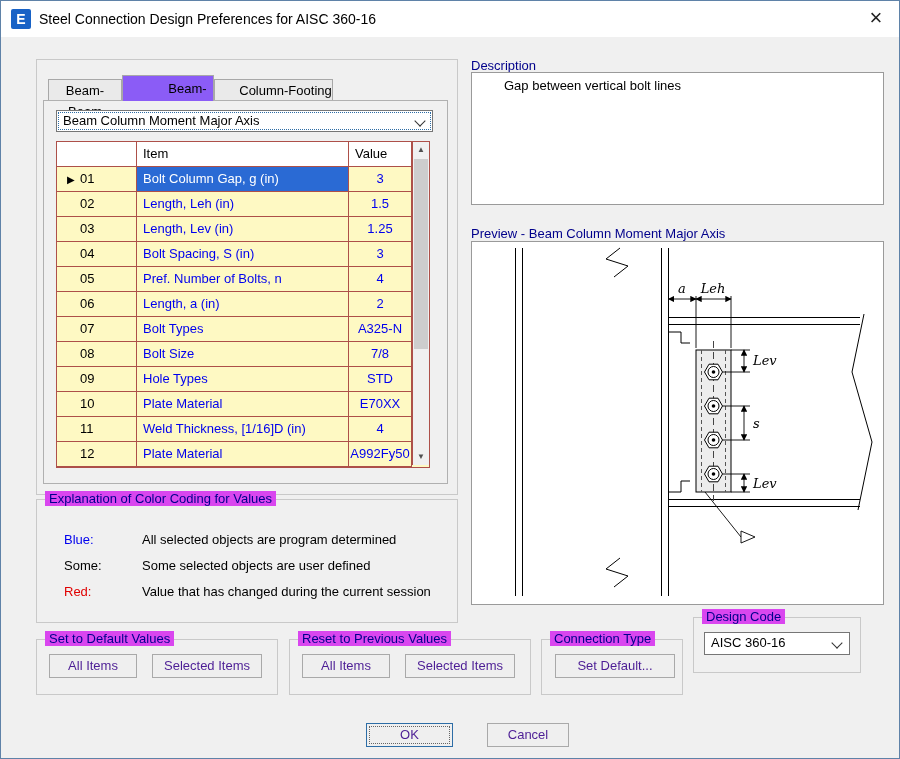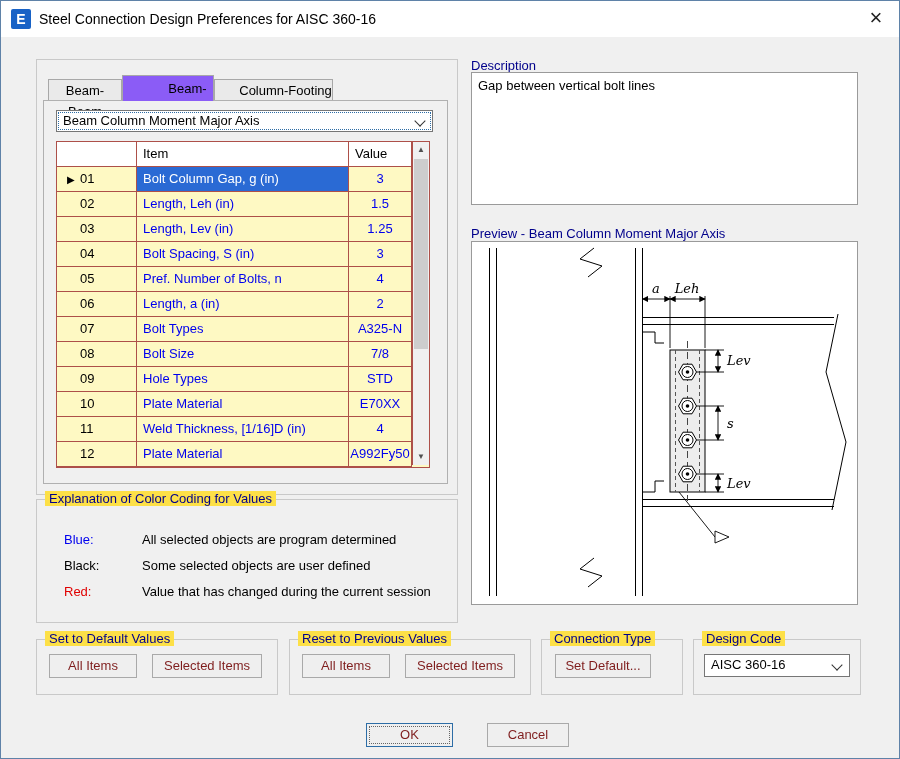--- a/index.html
+++ b/index.html
@@ -9,23 +9,23 @@
     border:1px solid #5f82a8;box-sizing:border-box;overflow:hidden;
   }
   
   .titlebar{position:absolute;left:0;top:0;width:100%;height:36px;background:#fff;display:flex;align-items:center;}
   .app-icon{width:20px;height:20px;margin:0 8px 0 10px;background:#1862c6;color:#fff;border-radius:2px;
     font-weight:bold;font-size:14px;text-align:center;line-height:20px;}
   .win-title{font-size:14px;}
   .close-btn{position:absolute;right:0;top:0;width:46px;height:36px;text-align:center;line-height:34px;font-size:22px;color:#222;cursor:default;}
   
   .groupbox{position:absolute;border:1px solid #c9c9c9;}
-  .gtitle{position:absolute;top:-9px;left:8px;background:#fde047;padding:0 4px;color:var(--title_navy);white-space:nowrap;}
+  .gtitle{position:absolute;top:-9px;left:8px;background:#d946ef;padding:0 4px;color:var(--title_navy);white-space:nowrap;}
   .panel-label{position:absolute;color:var(--title_navy);}
-  .whitebox{position:absolute;background:#fff;border:1px solid #9a9a9a;}
+  .whitebox{position:absolute;background:#fff;border:1px solid #9a9a9a;padding-left:26px;}
   
   .tab{position:absolute;top:78px;height:21px;background:#eaeaea;border:1px solid #a8a8a8;border-bottom:none;
     text-align:center;line-height:21px;z-index:2;box-sizing:border-box;}
   .tab.sel{top:74px;height:26px;background:#8b5cf6;z-index:4;line-height:26px;padding-left:39px;}
   .tab-pane{position:absolute;left:42px;top:99px;width:405px;height:384px;background:#f0f0f0;border:1px solid #b0b0b0;z-index:1;box-sizing:border-box;}
   
   .combo{position:absolute;background:#fff;border:1px solid #767676;box-sizing:border-box;padding-left:6px;line-height:20px;z-index:5;}
   .combo.focused{outline:1px dotted #2d6da6;outline-offset:-3px;}
   .chev{position:absolute;right:8px;top:6px;width:7px;height:7px;border-right:1.5px solid #333;border-bottom:1.5px solid #333;transform:rotate(45deg);}
   
@@ -44,21 +44,21 @@
   .vscroll{position:absolute;right:0;top:0;width:17px;height:323px;background:#f0f0f0;border-left:1px solid var(--grid);box-sizing:border-box;}
   .sbtn{position:absolute;left:0;width:16px;height:16px;font-size:8px;text-align:center;line-height:16px;color:#505050;}
   .sbtn.up{top:0;}  .sbtn.down{bottom:0;}
   .sthumb{position:absolute;left:1px;top:17px;width:14px;height:190px;background:#cdcdcd;}
   
   .legend-row{position:absolute;left:27px;white-space:nowrap;}
   .lg-label{display:inline-block;width:78px;}
   .lg-blue{color:var(--legend_blue);} .lg-black{color:var(--legend_black);} .lg-red{color:var(--legend_red);}
   
   .btn{position:absolute;background:#efefef;border:1px solid #a9a9a9;box-sizing:border-box;
-    text-align:center;line-height:21px;font-size:13px;color:#7f1d1d;cursor:default;}
+    text-align:center;line-height:21px;font-size:13px;color:#4c1d95;cursor:default;}
   .btn.default{border-color:#2d6da6;outline:1px dotted #666;outline-offset:-4px;}
   
   .dimtext{font:italic 13px "DejaVu Serif",serif;fill:#000;}
   .desc-text{padding:5px 6px;color:#000;}
 </style>
 </head>
 <body>
 
 <div class="window">
 
@@ -165,21 +165,21 @@
       <div class="sbtn down">▼</div>
     </div>
   </div>
 
   <div class="groupbox" style="left:35px;top:498px;width:420px;height:122px;">
     <div class="gtitle">Explanation of Color Coding for Values</div>
     <div class="legend-row" style="top:32px;">
       <span class="lg-label lg-blue">Blue:</span><span>All selected objects are program determined</span>
     </div>
     <div class="legend-row" style="top:58px;">
-      <span class="lg-label lg-black">Black:</span><span>Some selected objects are user defined</span>
+      <span class="lg-label lg-black">Some:</span><span>Some selected objects are user defined</span>
     </div>
     <div class="legend-row" style="top:84px;">
       <span class="lg-label lg-red">Red:</span><span>Value that has changed during the current session</span>
     </div>
   </div>
 
   <div class="panel-label" style="left:470px;top:57px;">Description</div>
   <div class="whitebox" style="left:470px;top:71px;width:385px;height:131px;">
     <div class="desc-text">Gap between vertical bolt lines</div>
   </div>
@@ -262,24 +262,24 @@
   </div>
 
   <div class="groupbox" style="left:288px;top:638px;width:240px;height:54px;">
     <div class="gtitle">Reset to Previous Values</div>
     <div class="btn" style="left:12px;top:14px;width:88px;height:24px;">All Items</div>
     <div class="btn" style="left:115px;top:14px;width:110px;height:24px;">Selected Items</div>
   </div>
 
   <div class="groupbox" style="left:540px;top:638px;width:140px;height:54px;">
     <div class="gtitle">Connection Type</div>
-    <div class="btn" style="left:13px;top:14px;width:96px;height:24px;">Set Default...</div>
-  </div>
-
-  <div class="groupbox" style="left:692px;top:638px;width:166px;height:54px;">
+    <div class="btn" style="left:13px;top:14px;width:120px;height:24px;">Set Default...</div>
+  </div>
+
+  <div class="groupbox" style="left:692px;top:616px;width:166px;height:54px;">
     <div class="gtitle">Design Code</div>
     <div class="combo" style="left:10px;top:14px;width:146px;height:23px;">
       <span>AISC 360-16</span>
       <span class="chev"></span>
     </div>
   </div>
 
   <div class="btn default" style="left:365px;top:722px;width:87px;height:24px;">OK</div>
   <div class="btn" style="left:486px;top:722px;width:82px;height:24px;">Cancel</div>
 

